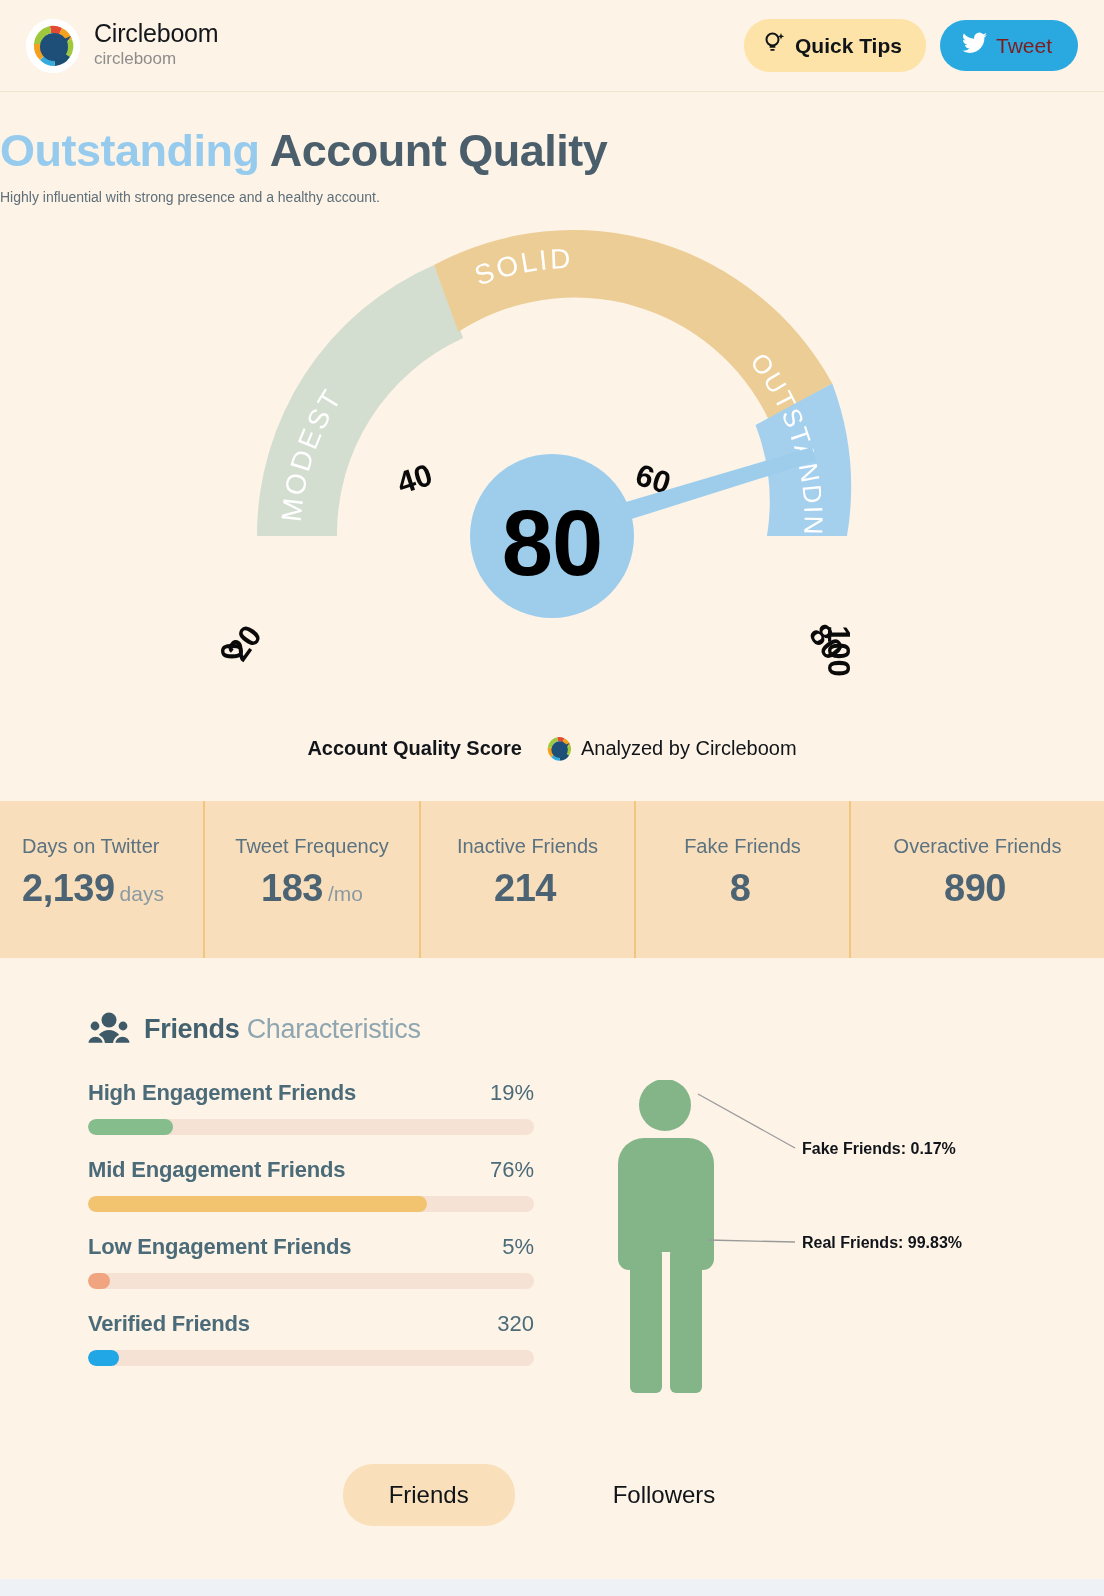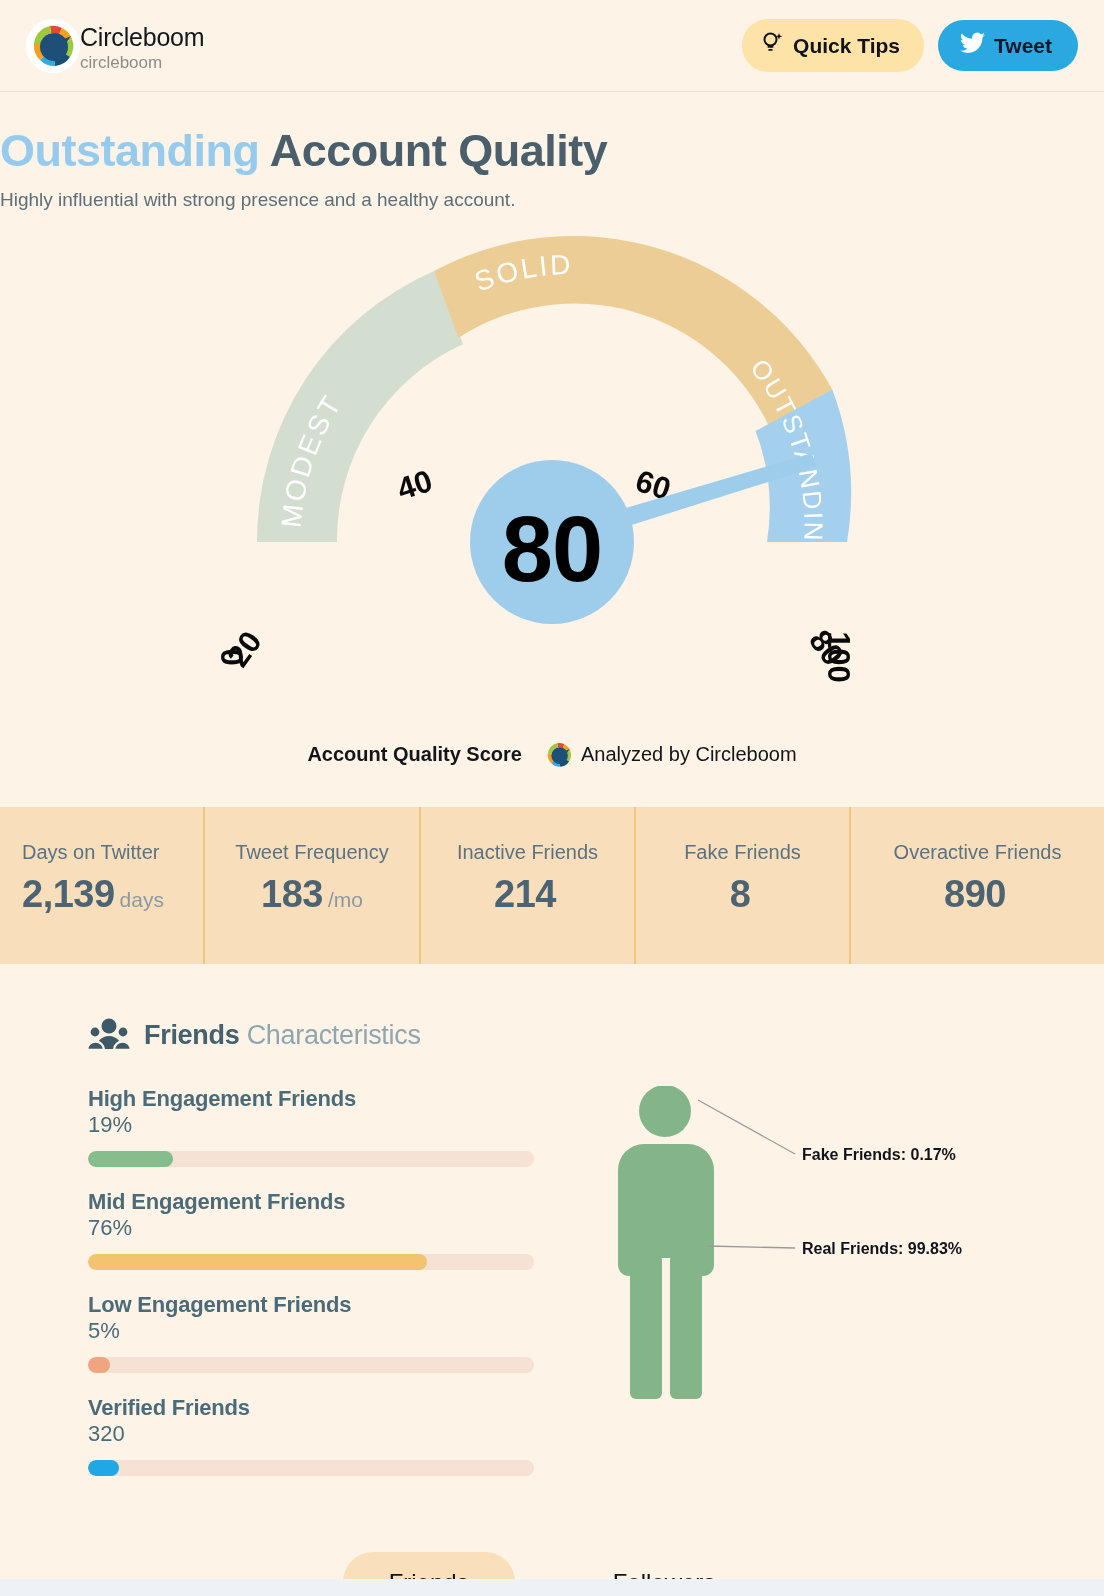--- a/index.html
+++ b/index.html
@@ -19,21 +19,21 @@
 
   
   .header {
     position: relative;
     height: 92px;
     border-bottom: 1px solid #f3e4d2;
     display: flex;
     align-items: center;
     padding: 0 26px;
   }
-  .brand { display: flex; align-items: flex-end; }
+  .brand { display: flex; align-items: flex-start; gap: 14px; }
   .logo {
     width: 54px; height: 54px;
     border-radius: 50%;
     background: #ffffff;
     position: relative;
     flex: 0 0 auto;
     display: block;
   }
   .brand-text { display: flex; flex-direction: column; line-height: 1.12; }
   .brand-name {
@@ -63,39 +63,39 @@
   }
   .btn-tips {
     background: #fde3a7;
     color: #101418;
     font-size: 21px;
     font-weight: 700;
     padding: 12px 24px 12px 20px;
   }
   .btn-tweet {
     background: #29a9e0;
-    color: #0f172a;
+    color: #7f1d1d;
     font-size: 21px;
-    font-weight: 700;
+    font-weight: 400;
     padding: 12px 26px 12px 22px;
   }
 
   
   .title-block { padding-top: 34px; }
   .big-title {
     font-size: 45px;
     font-weight: 700;
     letter-spacing: -0.5px;
     line-height: 1.1;
   }
   .big-title .accent { color: #96cbee; }
   .big-title .rest { color: #4a5f6b; }
   .subtitle {
     margin-top: 13px;
-    font-size: 19px;
+    font-size: 14px;
     color: #5e6f79;
   }
 
   
   .gauge-wrap {
     position: relative;
     width: 1104px;
     height: 560px;
     margin-top: 6px;
   }
@@ -191,21 +191,20 @@
     display: flex;
     margin-top: 30px;
   }
   .bars-col { width: 560px; padding-left: 88px; }
   .bar-item { margin-bottom: 22px; }
   .bar-head {
     display: flex;
     justify-content: space-between;
     align-items: baseline;
     width: 446px;
-    flex-direction: column;
   }
   .bar-name { font-size: 22px; color: #4b6b79; font-weight: 700; letter-spacing: -0.2px;}
   .bar-val  { font-size: 22px; color: #4b6b79; font-weight: 400;}
   .bar-track {
     margin-top: 13px;
     width: 446px;
     height: 16px;
     border-radius: 9px;
     background: #f6e2d4;
     overflow: hidden;

